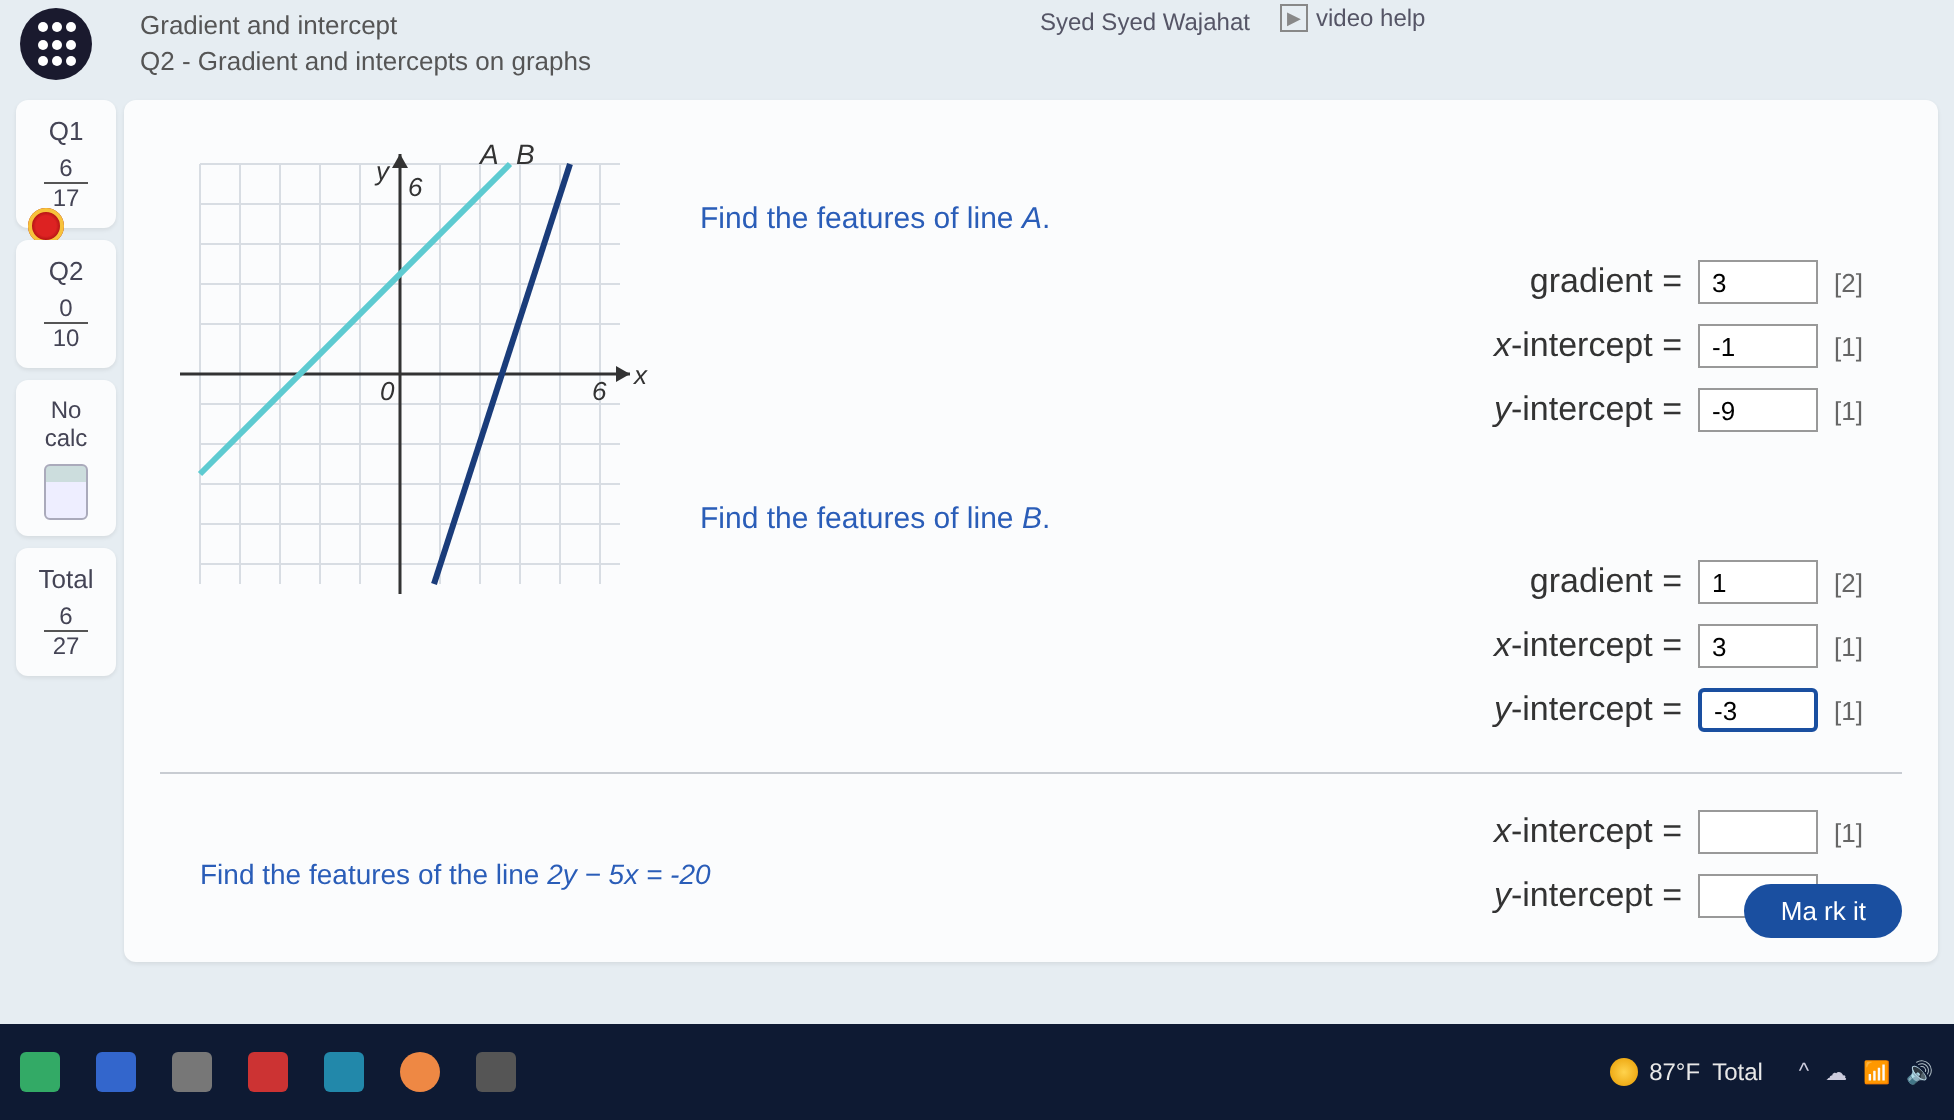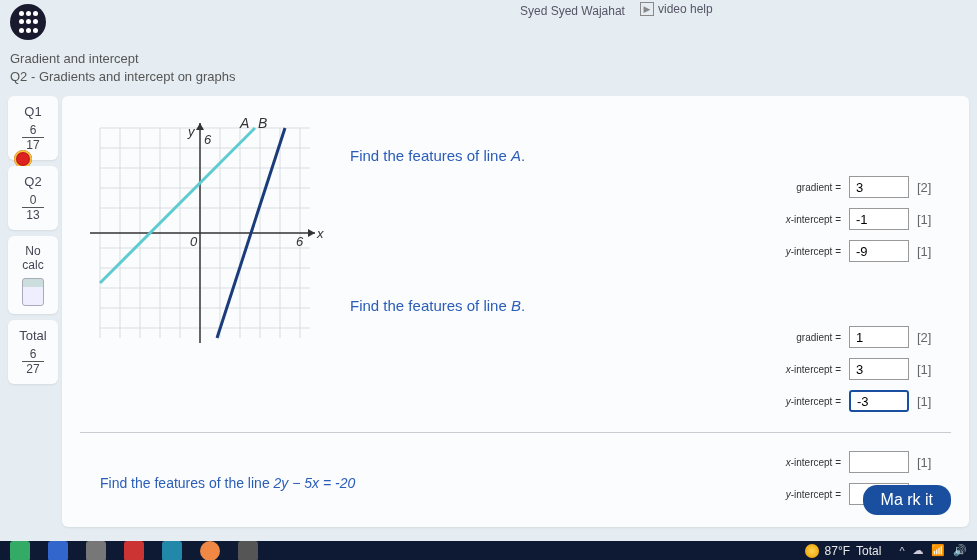--- a/index.html
+++ b/index.html
@@ -8,24 +8,23 @@
     background: #e6edf2;
     width: 977px;
     height: 560px;
     overflow: hidden;
     position: relative;
     font-size: 13px;
     color: #333;
   }
   .topbar {
     display: flex;
-    align-items: flex-start;
+    align-items: center;
     padding: 4px 10px 10px 10px;
-    gap: 10px;
-    flex-direction: column;
+    gap: 24px;
   }
   .logo {
     width: 36px; height: 36px;
     border-radius: 50%;
     background: #1a1a2e;
     display: flex;
     align-items: center;
     justify-content: center;
     flex-wrap: wrap;
     padding: 6px;
@@ -106,21 +105,21 @@
   }
   .qhead .letter { font-style: italic; }
   .field-row {
     display: flex;
     align-items: center;
     justify-content: flex-end;
     gap: 8px;
     margin-bottom: 10px;
     padding-right: 8px;
   }
-  .field-label { color:#333; font-size:10px; }
+  .field-label { color:#333; font-size:17px; }
   .field-label .ital { font-style: italic; }
   .input-box {
     border: 1px solid #999;
     background: #fff;
     width: 60px;
     height: 22px;
     padding: 2px 6px;
     font-family: inherit;
     font-size: 13px;
   }
@@ -139,28 +138,28 @@
   .part2-fields { flex: 1; }
   .markit {
     position: absolute;
     right: 18px;
     bottom: 12px;
     background: #1a4fa0;
     color: #fff;
     border: none;
     border-radius: 14px;
     padding: 6px 18px;
-    font-size: 16px;
+    font-size: 13px;
     font-family: inherit;
     cursor: pointer;
   }
   .taskbar {
     position: absolute;
     bottom: 0; left: 0; right: 0;
-    height: 19px;
+    height: 48px;
     background: #0e1a33;
     display: flex;
     align-items: center;
     padding: 0 10px;
     gap: 18px;
   }
   .taskbar .spacer { flex:1; }
   .taskbar .weather { color:#e8e8e8; font-size:12px; display:flex; align-items:center; gap:6px;}
   .taskbar .sun { width:14px;height:14px;border-radius:50%;background:radial-gradient(circle,#ffd34d,#e89b00);}
   .taskbar .tray { color:#ccd; font-size:11px; display:flex; gap:8px; align-items:center;}
@@ -178,21 +177,21 @@
       <span class="dot"></span>
     <span class="dot"></span>
       <span class="dot"></span>
       <span class="dot"></span>
     <span class="dot"></span>
       <span class="dot"></span>
       <span class="dot"></span>
   </div>
   <div class="title-block">
     <div>Gradient and intercept</div>
-    <div>Q2 - Gradients and intercept on graphs</div>
+    <div>Q2 - Gradient and intercepts on graphs</div>
   </div>
 </div>
 <div class="username">Syed Syed Wajahat</div>
 <div class="video-help">
   <span class="vicon">▶</span>
   <span>video help</span>
 </div>
 
 <div class="layout">
 
@@ -202,21 +201,21 @@
       <span class="frac">
         <span class="num">6</span>
         <span class="den">17</span>
       </span>
       <div class="rosette"></div>
     </div>
     <div class="side-card">
       <div class="qlabel">Q2</div>
       <span class="frac">
         <span class="num">0</span>
-        <span class="den">13</span>
+        <span class="den">10</span>
       </span>
     </div>
     <div class="side-card">
       <div>No</div>
       <div>calc</div>
       <div class="calc-icon"></div>
     </div>
     <div class="side-card">
       <div class="qlabel">Total</div>
       <span class="frac">

